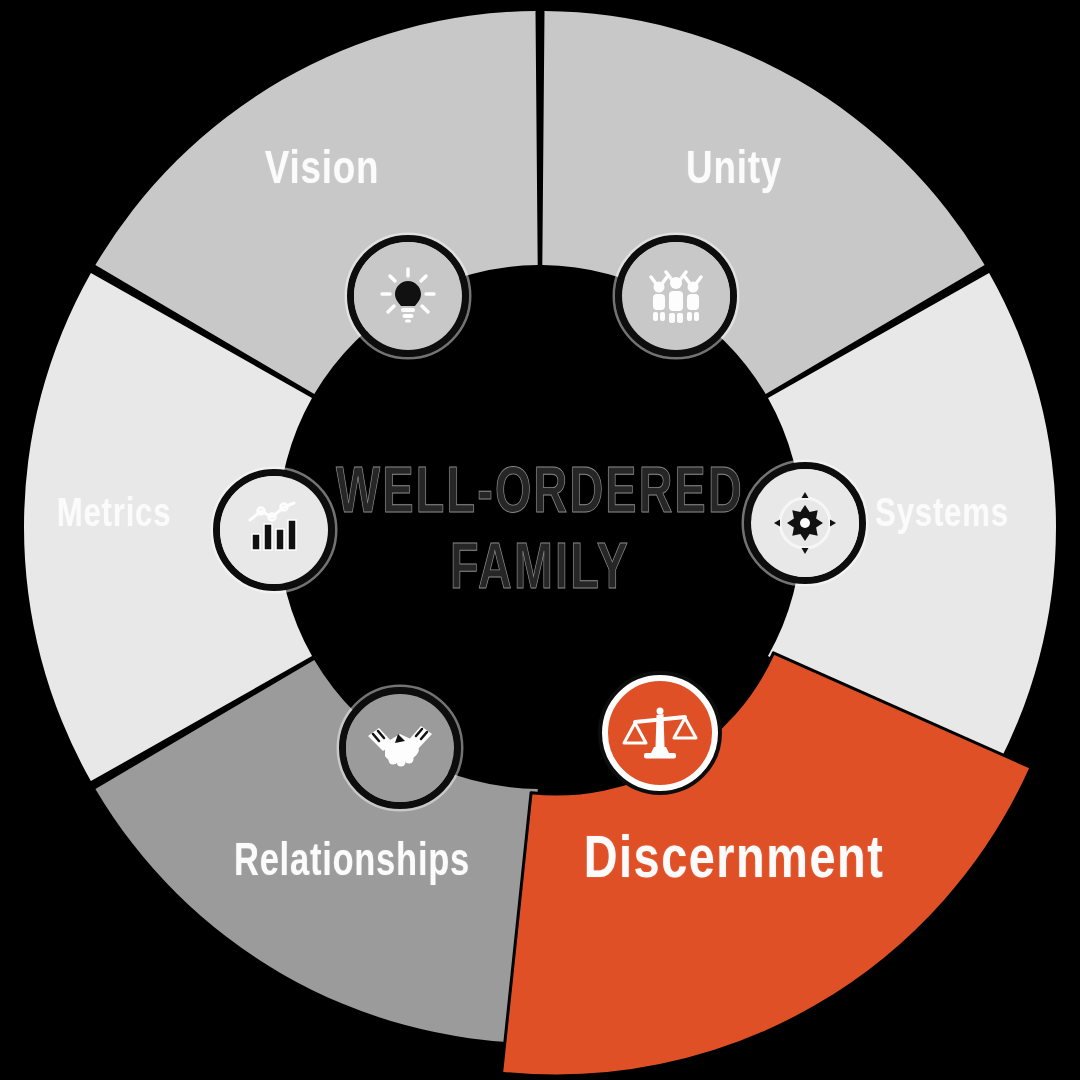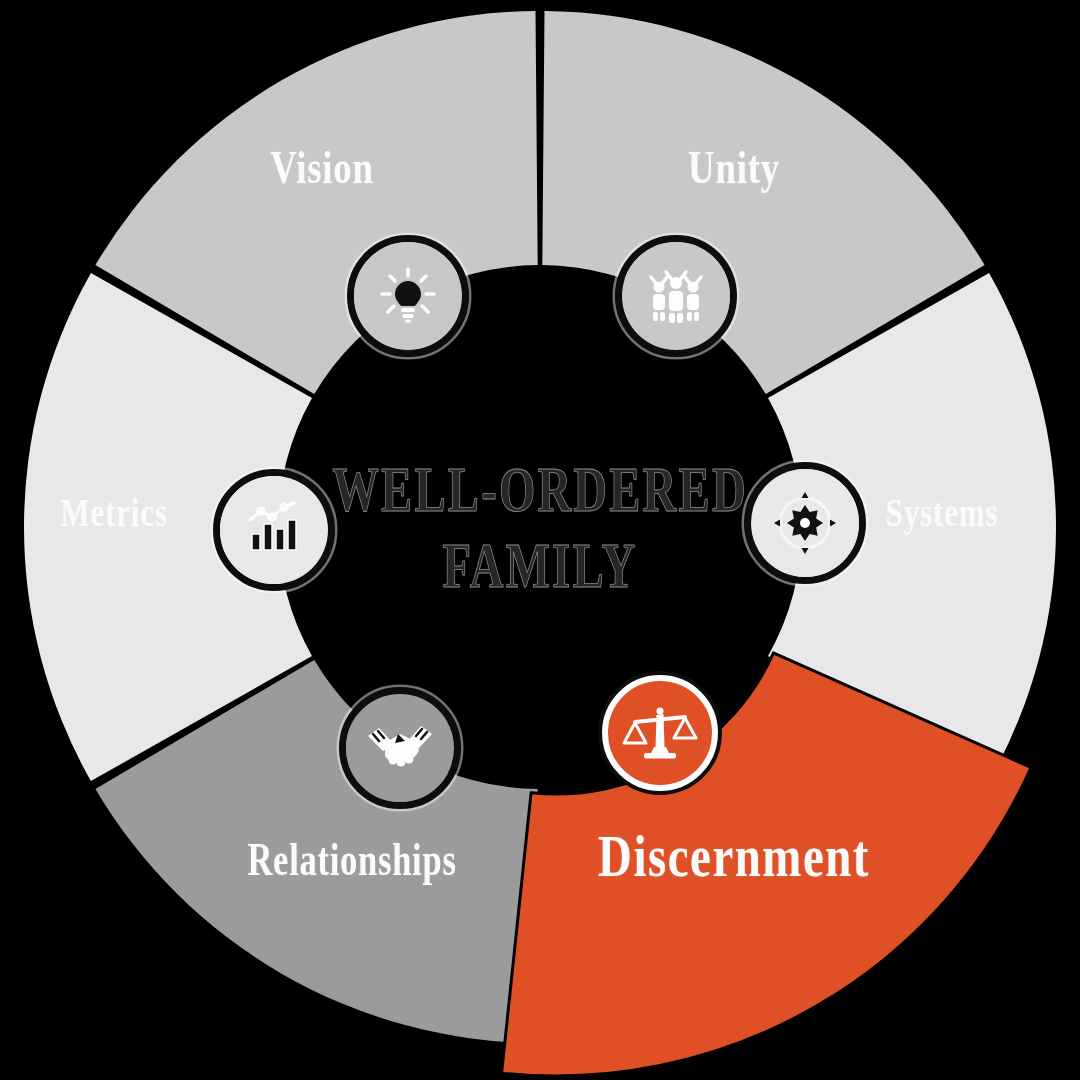--- a/index.html
+++ b/index.html
@@ -6,21 +6,20 @@
     margin: 0; padding: 0;
     width: 1080px; height: 1080px;
     background: #000;
     overflow: hidden;
     font-family: "Liberation Sans", sans-serif;
   }
   .stage {
     position: relative;
     width: 1080px; height: 891px;
     background: #000;
-    font-family: Liberation Serif, serif;
   }
   .stage svg { position: absolute; left: 0; top: 0; }
 
   .lbl {
     position: absolute;
     white-space: nowrap;
     font-weight: 700;
     color: #fbfbfb;
     letter-spacing: 1px;
     transform: translate(-50%, -50%) scaleX(0.78);

